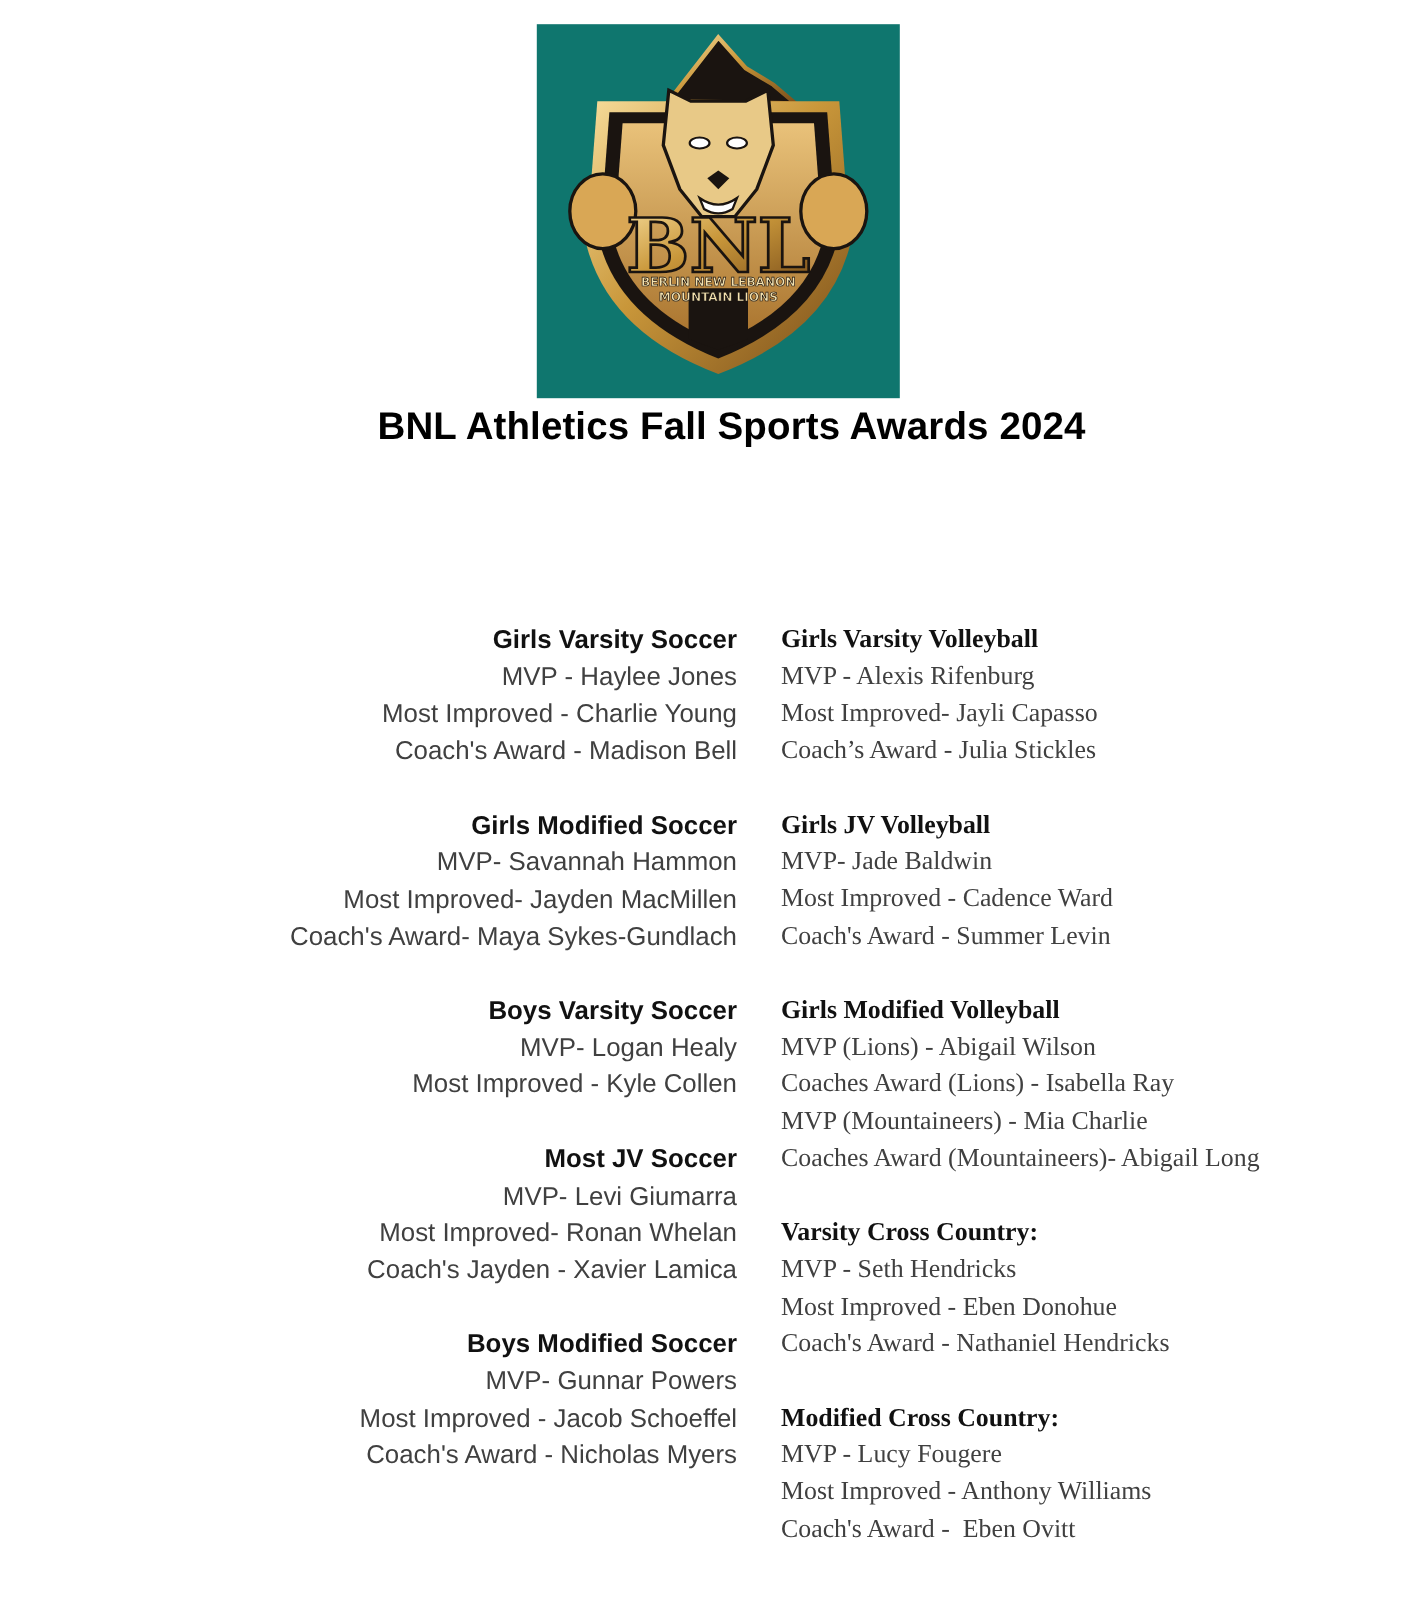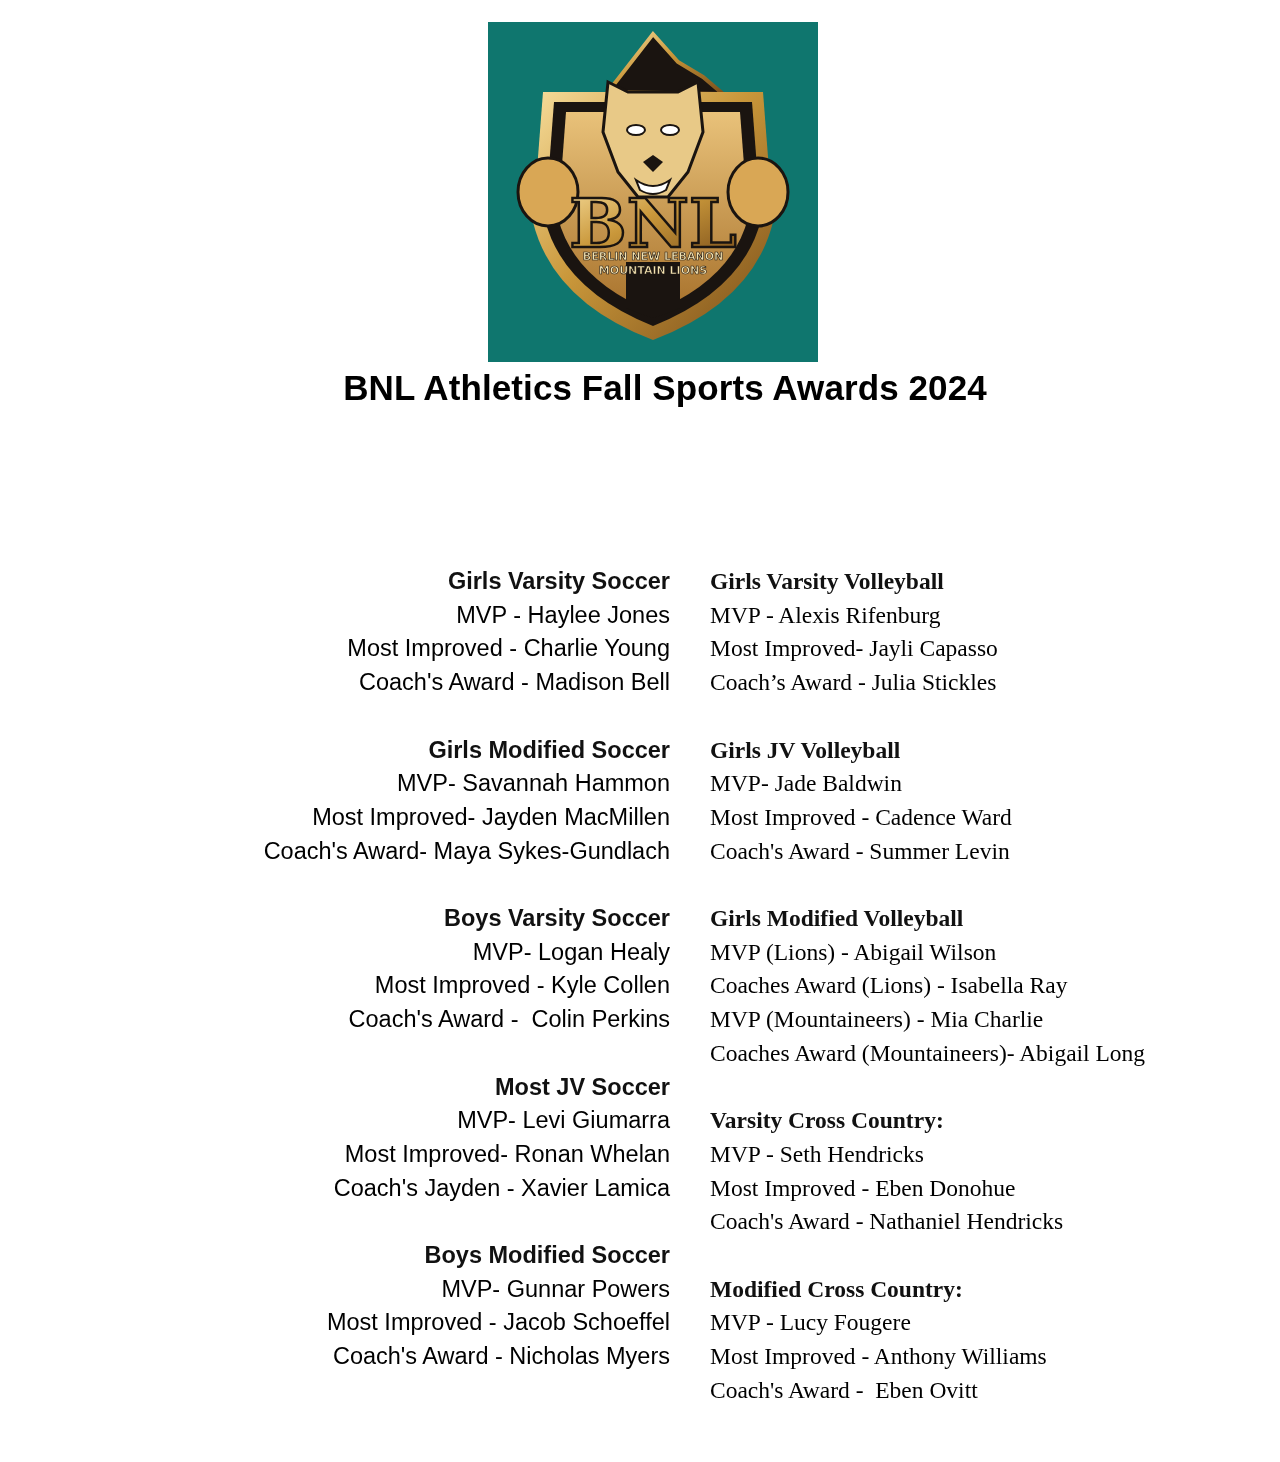--- a/index.html
+++ b/index.html
@@ -14,21 +14,21 @@
     .logo-wrap svg { width: 100%; height: 100%; display: block; }
     .title {
       position: absolute; left: 0; top: 368px; width: 1330px; text-align: center;
       font-weight: bold; font-size: 35px; letter-spacing: 0.1px; color: #000;
     }
     .col { position: absolute; top: 565px; }
     .col.left { left: 70px; width: 600px; text-align: right; }
     .col.right { left: 710px; width: 560px; font-family: Liberation Serif, serif; }
     .group { margin: 0 0 33.7px 0; }
     .line {
-      font-size: 23.5px; line-height: 33.7px; white-space: pre; color: #000000;
+      font-size: 23.5px; line-height: 33.7px; white-space: pre; color: #404040;
     }
     .line.heading { font-weight: bold; color: #111; }
   </style>
 </head>
 <body>
 
 <div class="logo-wrap">
   <svg viewBox="0 0 330 340">
     <defs>
       <linearGradient id="g1" x1="0" y1="0" x2="1" y2="1">
@@ -78,21 +78,20 @@
   <div class="group">
     <div class="line heading">Girls Modified Soccer</div>
     <div class="line">MVP- Savannah Hammon</div>
     <div class="line">Most Improved- Jayden MacMillen</div>
     <div class="line">Coach's Award- Maya Sykes-Gundlach</div>
   </div>
   <div class="group">
     <div class="line heading">Boys Varsity Soccer</div>
     <div class="line">MVP- Logan Healy</div>
     <div class="line">Most Improved - Kyle Collen</div>
-    <div class="line">Coach's Award -  Colin Perkins</div>
   </div>
   <div class="group">
     <div class="line heading">Most JV Soccer</div>
     <div class="line">MVP- Levi Giumarra</div>
     <div class="line">Most Improved- Ronan Whelan</div>
     <div class="line">Coach's Jayden - Xavier Lamica</div>
   </div>
   <div class="group">
     <div class="line heading">Boys Modified Soccer</div>
     <div class="line">MVP- Gunnar Powers</div>

